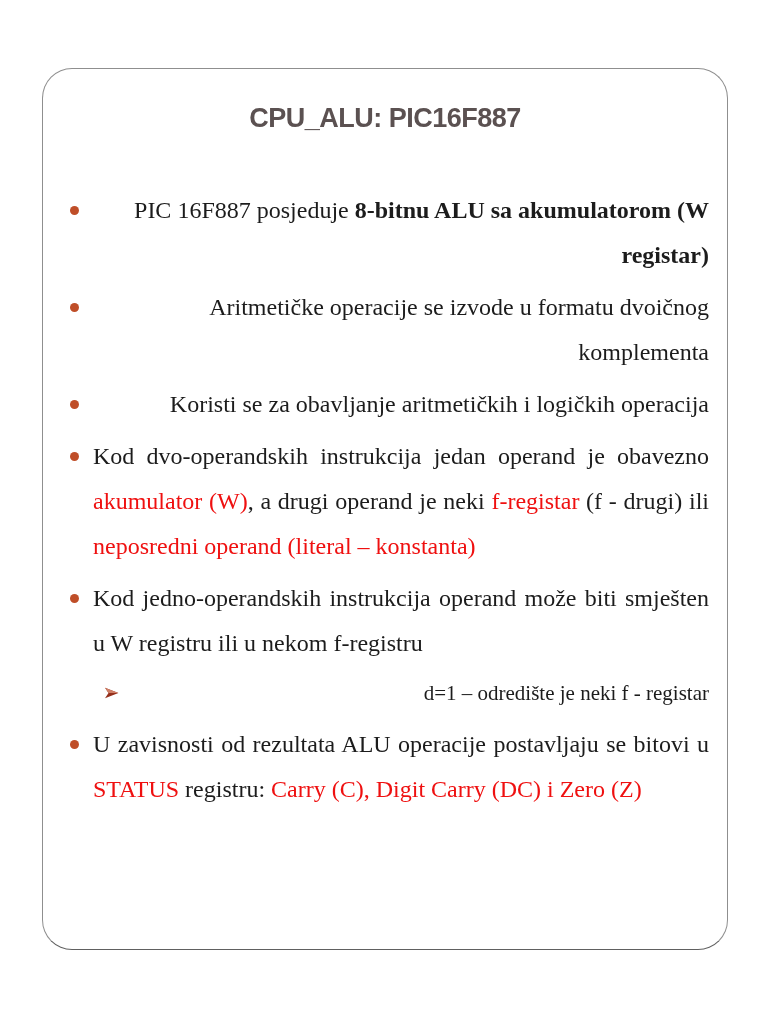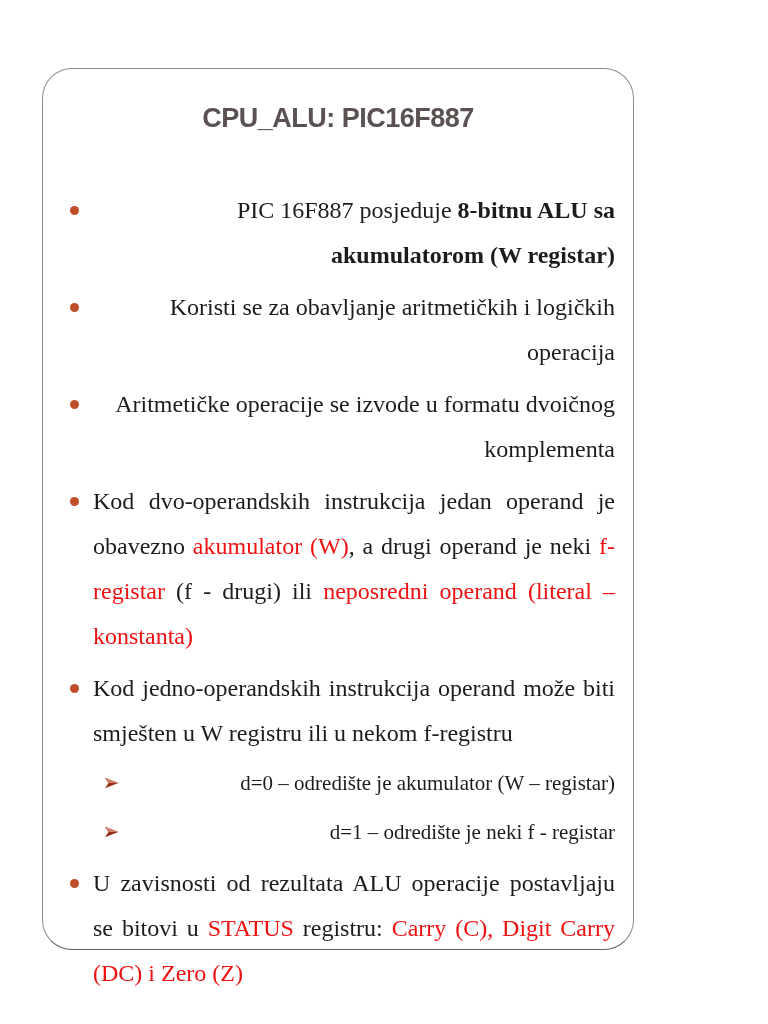--- a/index.html
+++ b/index.html
@@ -12,21 +12,21 @@
     width: 768px;
     height: 1024px;
     background: #ffffff;
     overflow: hidden;
     font-family: "Liberation Serif", "DejaVu Serif", serif;
   }
   .slide {
     position: absolute;
     left: 42px;
     top: 68px;
-    width: 592px;
+    width: 686px;
     height: 882px;
     background: #ffffff;
     border: 1.5px solid var(--border, #8f8f8f);
     border-bottom-color: #606060;
     border-radius: 30px;
     box-sizing: border-box;
   }
   .slide-title {
     margin-top: 34px;
     text-align: center;
@@ -84,42 +84,33 @@
 <div class="page">
   <div class="slide">
     <div class="slide-title">CPU_ALU: PIC16F887</div>
     <div class="bullet-list" id="bullet-list">
         <div class="bullet">
           <span class="marker dot"></span>
           <div class="text"><span class="r-normal">PIC 16F887 posjeduje </span><span class="r-bold">8-bitnu ALU sa akumulatorom (W registar)</span></div>
         </div>
         <div class="bullet">
           <span class="marker dot"></span>
-          <div class="text"><span class="r-normal">Koristi se za obavljanje aritmetičkih i logičkih operacija</span></div>
+          <div class="text"><span class="r-normal">Aritmetičke operacije se izvode u formatu dvoičnog komplementa</span></div>
         </div>
         <div class="bullet">
           <span class="marker dot"></span>
-          <div class="text"><span class="r-normal">Aritmetičke operacije se izvode u formatu dvoičnog komplementa</span></div>
+          <div class="text"><span class="r-normal">Koristi se za obavljanje aritmetičkih i logičkih operacija</span></div>
         </div>
         <div class="bullet">
           <span class="marker dot"></span>
           <div class="text justify"><span class="r-normal">Kod dvo-operandskih instrukcija jedan operand je obavezno </span><span class="r-bold-red">akumulator (W)</span><span class="r-normal">, a drugi operand je neki </span><span class="r-bold-red">f-registar</span><span class="r-normal"> (f - drugi) ili </span><span class="r-bold-red">neposredni operand (literal – konstanta)</span></div>
         </div>
         <div class="bullet">
           <span class="marker dot"></span>
           <div class="text justify"><span class="r-normal">Kod jedno-operandskih instrukcija operand može biti smješten u W registru ili u nekom f-registru</span></div>
-        </div>
-        <div class="bullet sub">
-          <span class="marker arrow">
-            <svg width="14" height="14" viewBox="0 0 12 12">
-              <path d="M0 1.5 L11.5 6 L0 10.5 L3 6 Z" fill="var(--arrow)"></path>
-              <path d="M0 1.5 L11.5 6 L3 6 Z" fill="var(--arrow_light)"></path>
-            </svg>
-          </span>
-          <div class="text"><span class="r-normal">d=0 – odredište je akumulator (W – registar)</span></div>
         </div>
         <div class="bullet sub">
           <span class="marker arrow">
             <svg width="14" height="14" viewBox="0 0 12 12">
               <path d="M0 1.5 L11.5 6 L0 10.5 L3 6 Z" fill="var(--arrow)"></path>
               <path d="M0 1.5 L11.5 6 L3 6 Z" fill="var(--arrow_light)"></path>
             </svg>
           </span>
           <div class="text"><span class="r-normal">d=1 – odredište je neki f - registar</span></div>
         </div>

